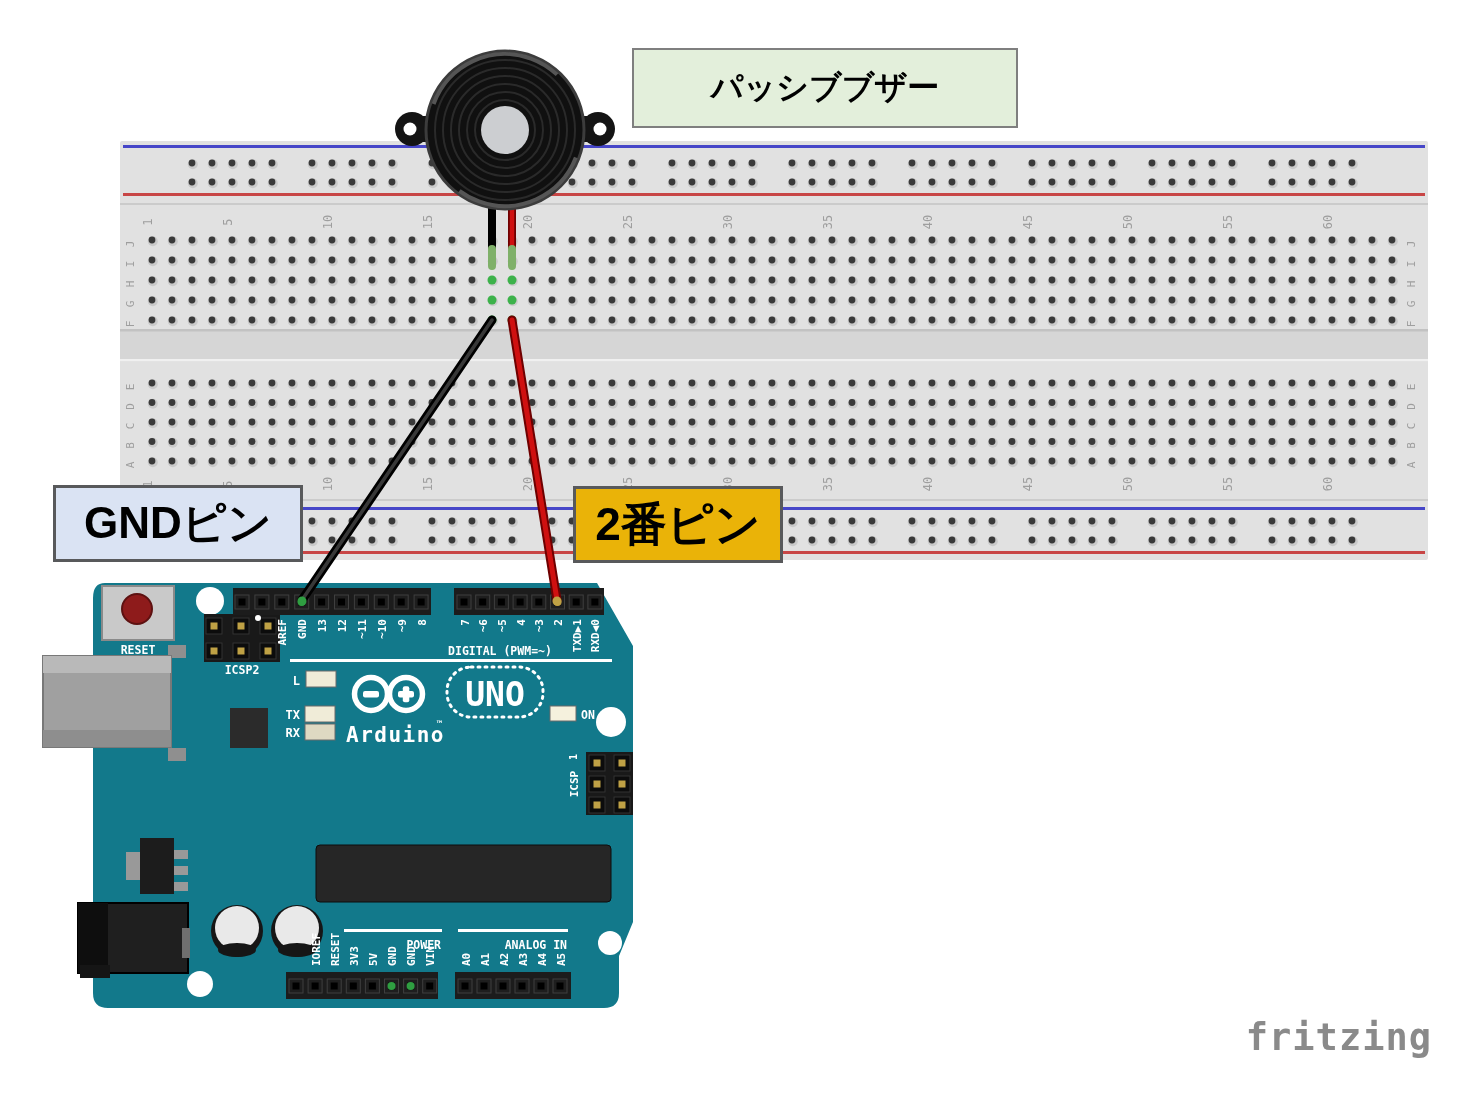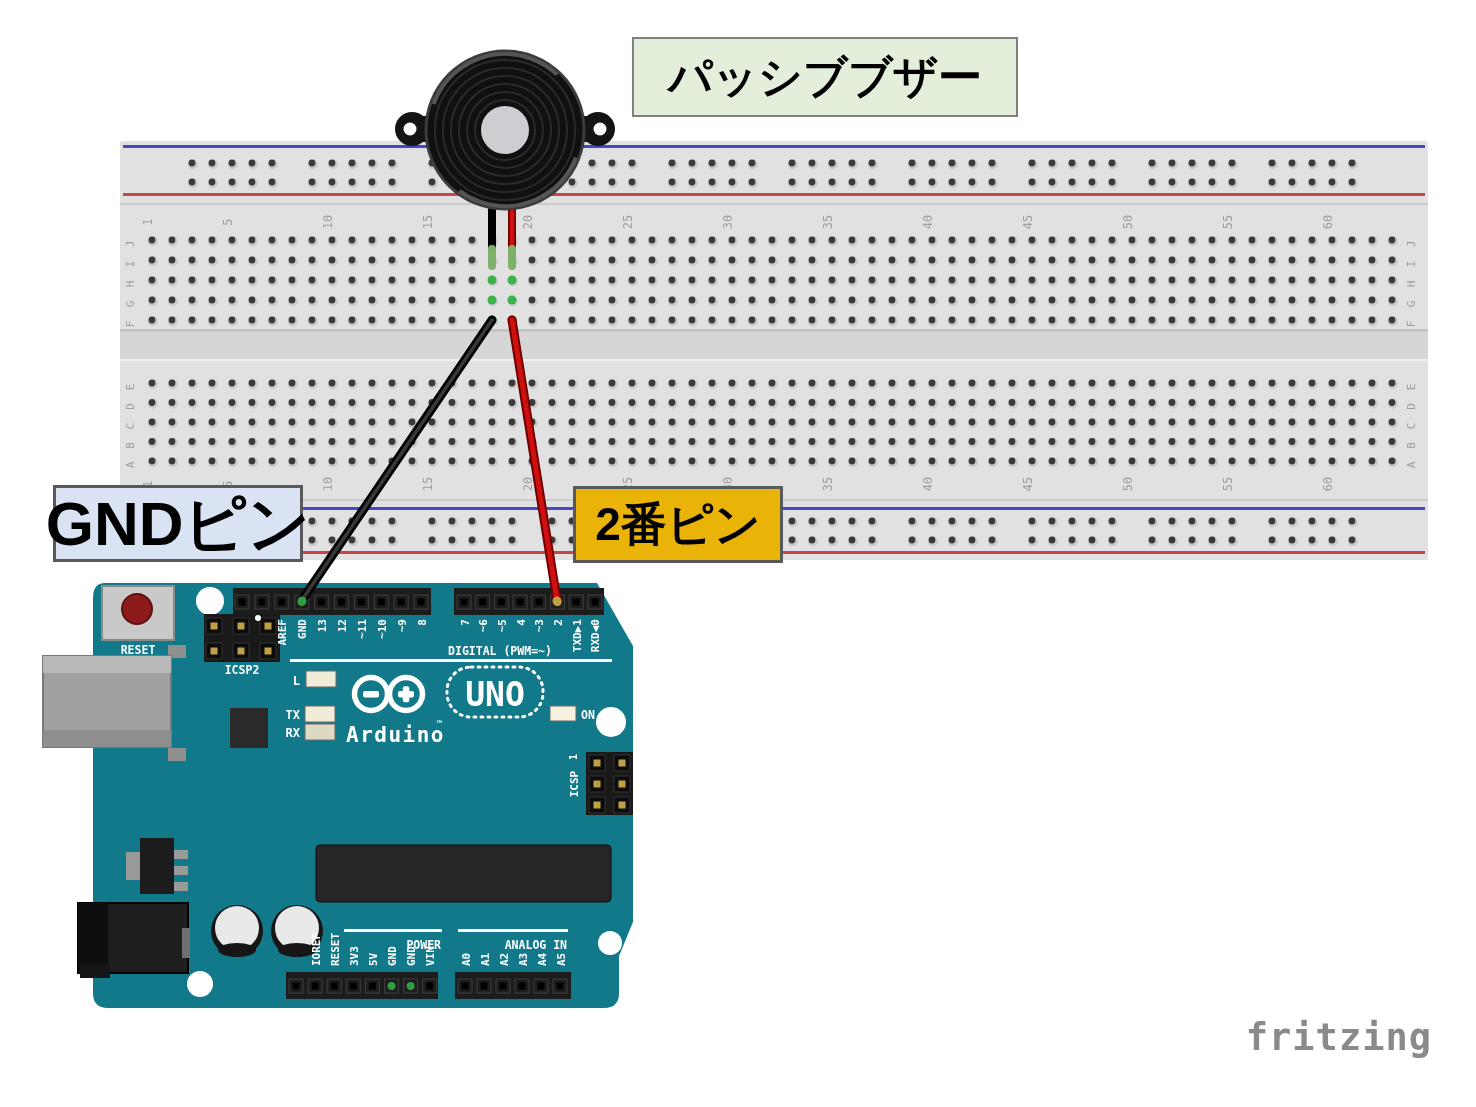--- a/index.html
+++ b/index.html
@@ -2,22 +2,22 @@
 <html><head>
 <meta charset="utf-8">
 <style>
   html,body{margin:0;padding:0;background:#ffffff;}
   .canvas{position:relative;width:1476px;height:1107px;background:#ffffff;overflow:hidden;
           font-family:"Liberation Sans",sans-serif;}
   svg{position:absolute;left:0;top:0;}
   .anno{position:absolute;display:flex;align-items:center;justify-content:center;
         font-weight:bold;color:#000;box-sizing:border-box;white-space:nowrap;
         font-family:"Liberation Sans","DejaVu Sans",sans-serif;}
-  .anno.buzzer{left:632px;top:37px;width:386px;height:80px;font-size:44px;border:2px solid #7f7f7f;}
-  .anno.gnd{left:53px;top:485px;width:250px;height:77px;font-size:62px;border:3px solid #58595b;}
+  .anno.buzzer{left:632px;top:48px;width:386px;height:80px;font-size:32px;border:2px solid #7f7f7f;}
+  .anno.gnd{left:53px;top:485px;width:250px;height:77px;font-size:44px;border:3px solid #58595b;}
   .anno.pin2{left:573px;top:486px;width:210px;height:77px;font-size:46px;border:3px solid #58595b;}
   text.silk{fill:#ffffff;font-family:"DejaVu Sans Mono",monospace;font-weight:bold;}
   text.bbtxt{font-family:"DejaVu Sans Mono",monospace;}
   text.wm{font-family:"DejaVu Sans Mono",monospace;font-weight:bold;letter-spacing:1px;}
 </style>
 </head>
 <body>
 
 <div class="canvas">
 <svg width="1476" height="1107" viewBox="0 0 1476 1107">

